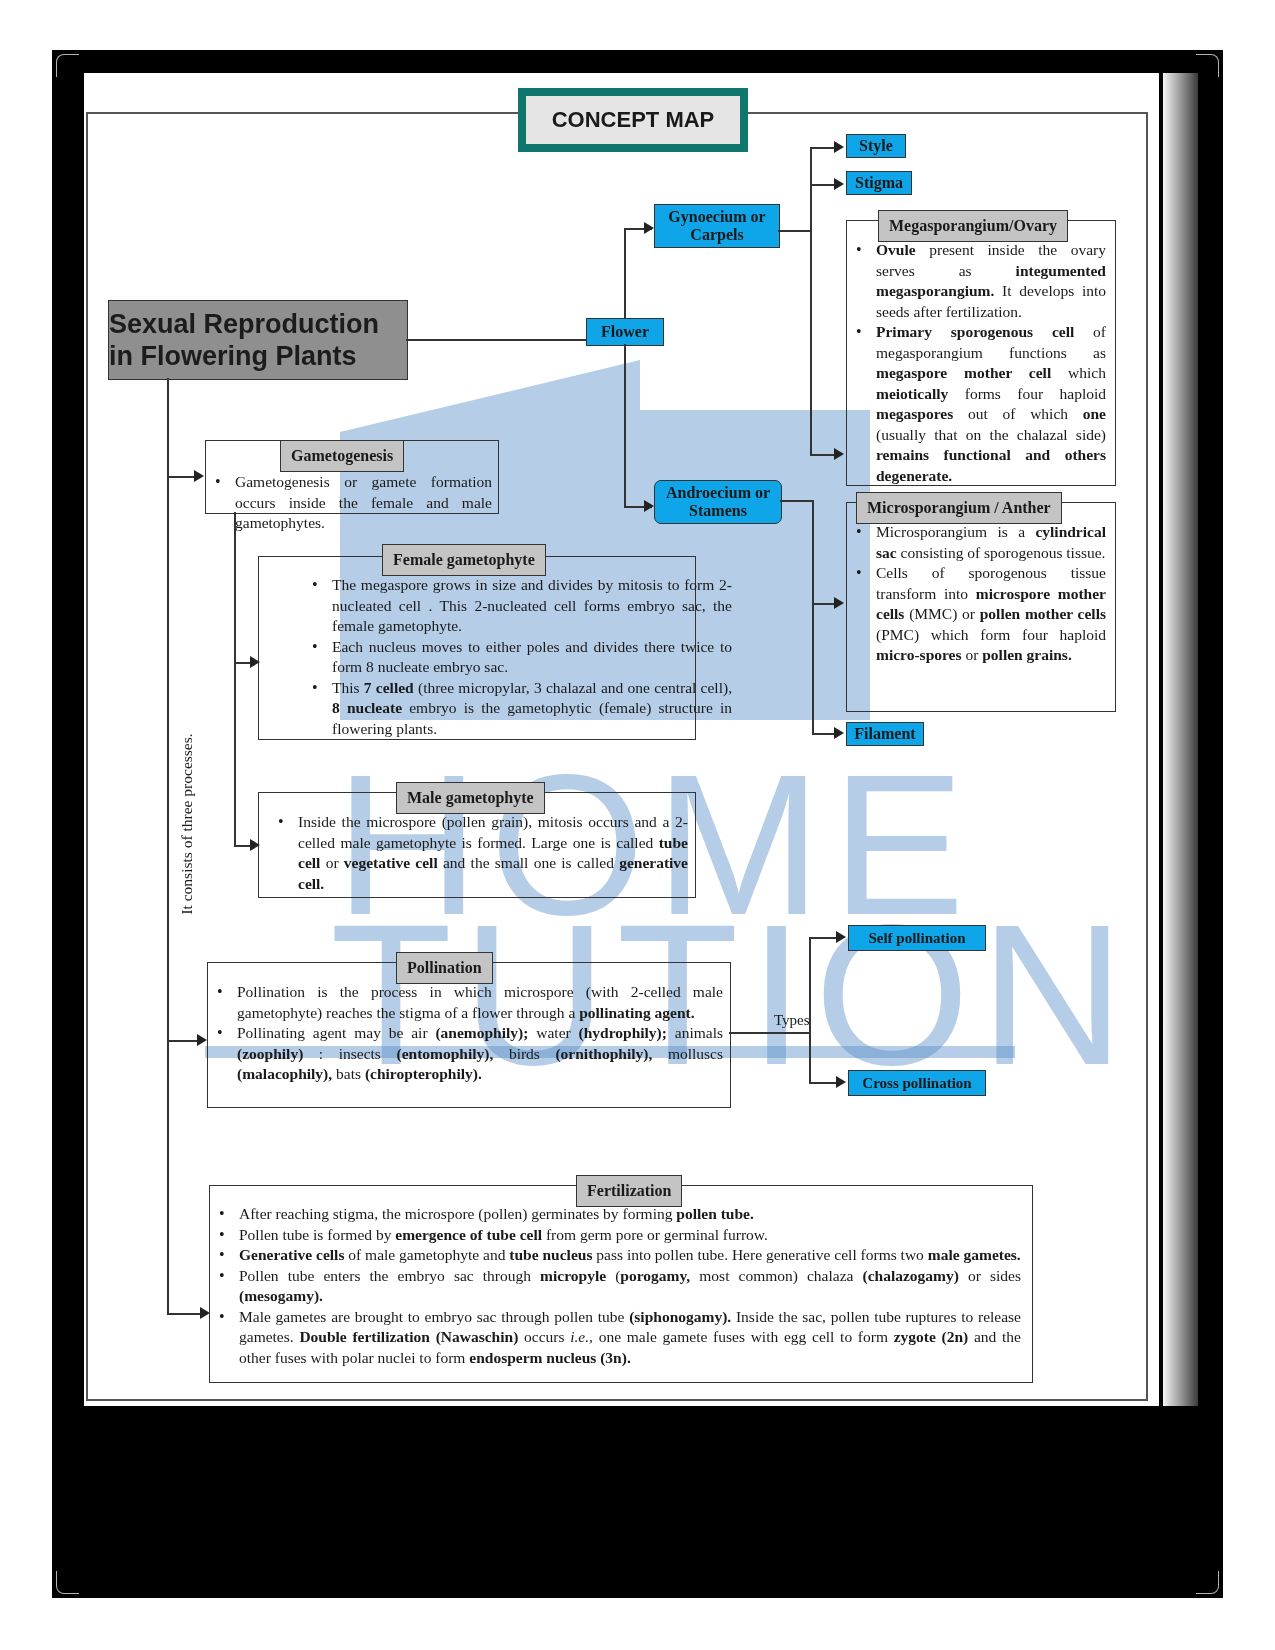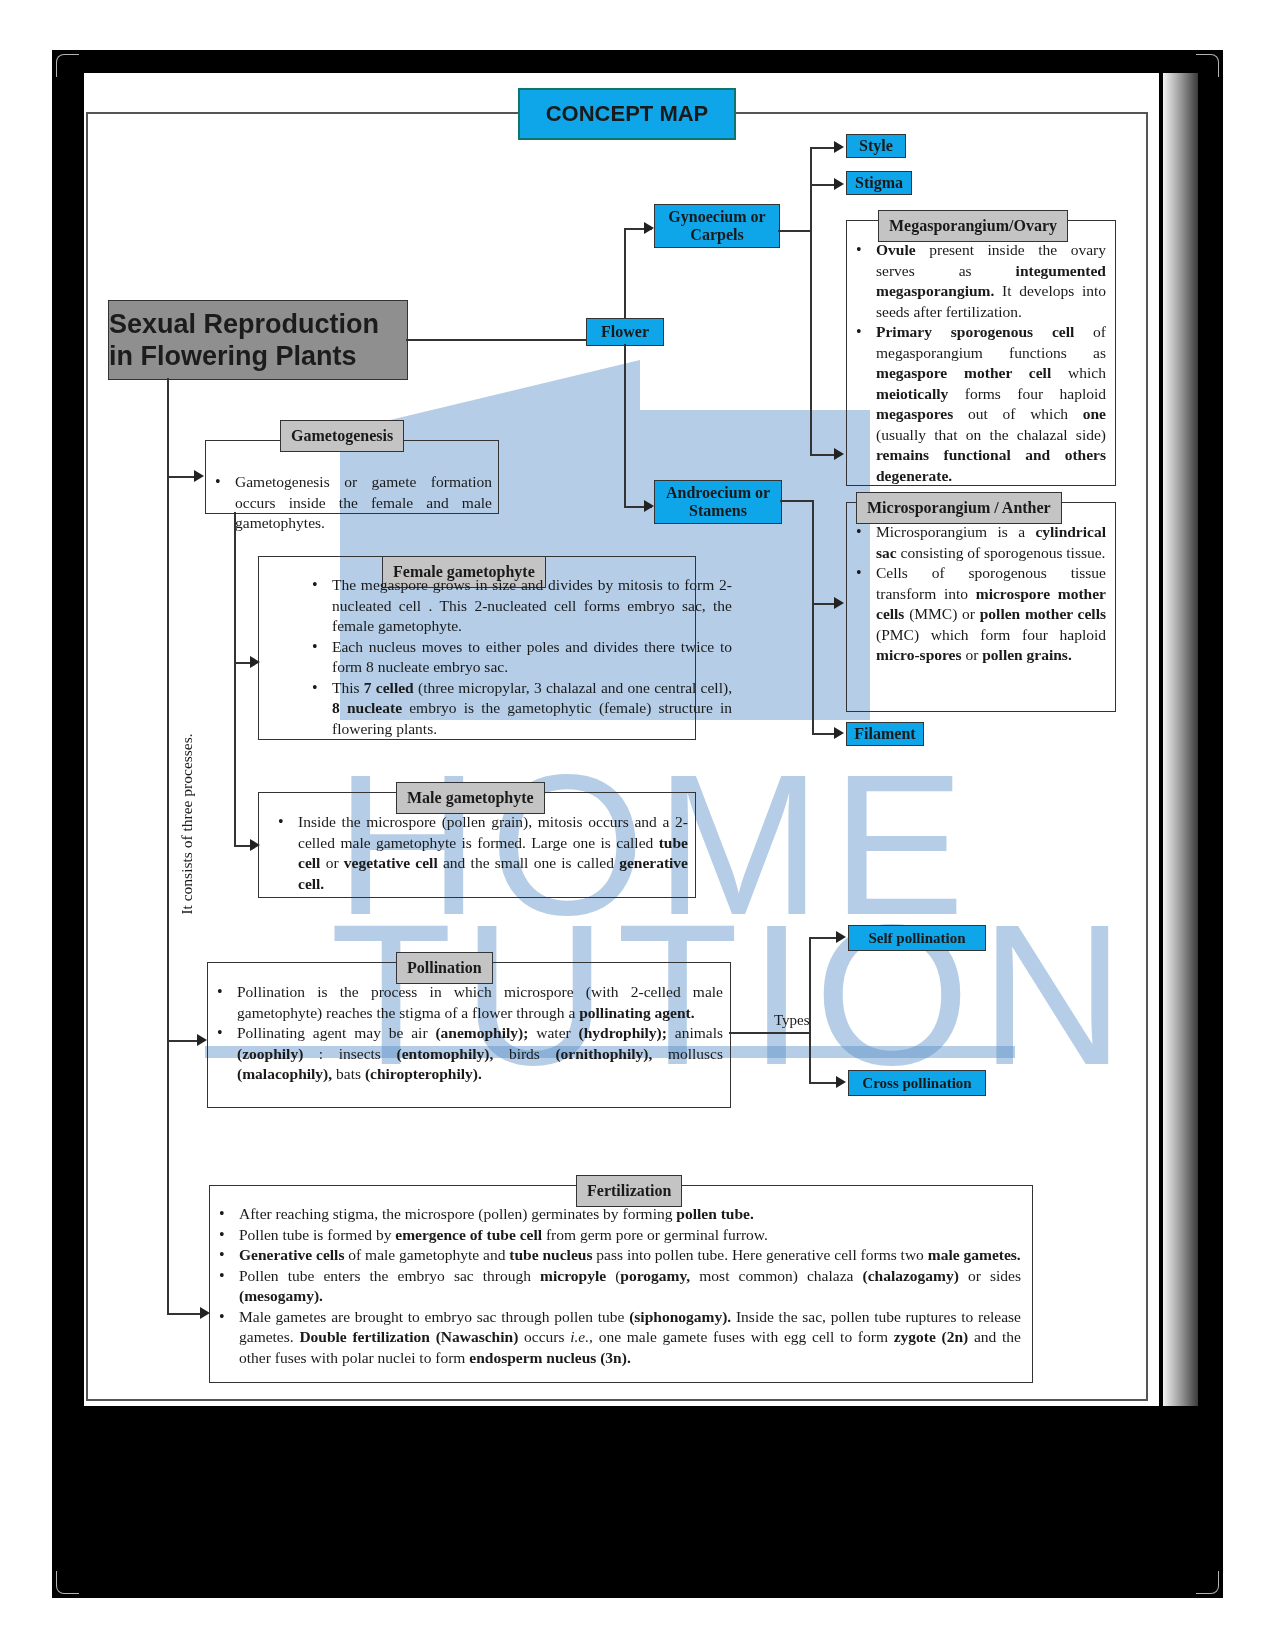--- a/index.html
+++ b/index.html
@@ -4,22 +4,22 @@
 <style>
   html, body { margin:0; padding:0; }
   body { width:1275px; height:1650px; background:#ffffff; position:relative; overflow:hidden;
          font-family:"Liberation Serif", serif; color:#1a1a1a; }
   .frame { position:absolute; left:52px; top:50px; width:1171px; height:1548px; background:#000; }
   .corner { position:absolute; width:22px; height:22px; border:1px solid rgba(255,255,255,0.7); }
   .page { position:absolute; left:84px; top:73px; width:1075px; height:1333px; background:#ffffff; }
   .page-shade { position:absolute; left:1163px; top:73px; width:35px; height:1333px;
                 background:linear-gradient(to right,#f4f4f4,#9a9a9a 50%,#3a3a3a); }
   .outer-box { position:absolute; left:86px; top:112px; width:1058px; height:1285px; border:2px solid #555; }
-  .title-box { position:absolute; left:518px; top:88px; width:214px; height:48px; border:2px solid #0f766e;
-               background:#0ea5e9; font-family:"Liberation Sans", sans-serif; font-weight:bold; font-size:22px;
+  .title-box { position:absolute; left:518px; top:88px; width:214px; height:48px; border:8px solid #0f766e;
+               background:#e5e5e5; font-family:"Liberation Sans", sans-serif; font-weight:bold; font-size:22px;
                display:flex; align-items:center; justify-content:center; }
   .node { position:absolute; background:#0ea5e9; border:1.5px solid #333; font-weight:bold;
           display:flex; align-items:center; justify-content:center; text-align:center; line-height:1.1; }
   .main-node { position:absolute; left:108px; top:300px; width:298px; height:78px; background:#8f8f8f;
                border:1.5px solid #333; font-family:"Liberation Sans", sans-serif; font-weight:bold;
                font-size:27px; line-height:1.2; color:#1c1c1c; display:flex; flex-direction:column;
                align-items:flex-start; justify-content:center; }
   .box { position:absolute; border:1.5px solid #333; background:transparent; }
   .box-title { position:absolute; background:#c4c4c4; border:1.5px solid #333; font-weight:bold;
                font-size:16px; padding:6px 10px; white-space:nowrap; }
@@ -91,21 +91,21 @@
 <div class="node" style="left:846px;top:134px;width:58px;height:22px;font-size:16px;">Style</div>
 <div class="node" style="left:846px;top:171px;width:64px;height:22px;font-size:16px;">Stigma</div>
 
 <div class="box" style="left:846px;top:220px;width:268px;height:264px;"></div>
 <div class="box-title" style="left:878px;top:210px;">Megasporangium/Ovary</div>
 <ul class="content" style="left:848px;top:240px;width:258px;">
     <li><b>Ovule</b> present inside the ovary serves as <b>integumented megasporangium.</b> It develops into seeds after fertilization.</li>
     <li><b>Primary sporogenous cell</b> of megasporangium functions as <b>megaspore mother cell</b> which <b>meiotically</b> forms four haploid <b>megaspores</b> out of which <b>one</b> (usually that on the chalazal side) <b>remains functional and others degenerate.</b></li>
   </ul>
 
-<div class="node" style="left:654px;top:480px;width:126px;height:42px;font-size:16px;flex-direction:column;">
+<div class="node" style="left:654px;top:480px;width:126px;height:42px;font-size:16px;flex-direction:column;border-radius:7px;">
   <span>Androecium or</span>
   <span>Stamens</span>
 </div>
 <div class="line" style="left:780px;top:500px;width:32px;height:1.5px;"></div>
 <div class="line" style="left:812px;top:500px;width:1.5px;height:233px;"></div>
 <div class="line" style="left:812px;top:603px;width:24px;height:1.5px;"></div>
 <div class="arrow" style="left:834px;top:597px;"></div>
 <div class="line" style="left:812px;top:733px;width:24px;height:1.5px;"></div>
 <div class="arrow" style="left:834px;top:727px;"></div>
 
@@ -117,33 +117,33 @@
   </ul>
 
 <div class="node" style="left:846px;top:722px;width:76px;height:22px;font-size:16px;">Filament</div>
 
 <div class="line" style="left:167px;top:378px;width:1.5px;height:935px;"></div>
 <div class="vert-label">It consists of three processes.</div>
 
 <div class="line" style="left:167px;top:476px;width:30px;height:1.5px;"></div>
 <div class="arrow" style="left:194px;top:470px;"></div>
 <div class="box" style="left:205px;top:440px;width:292px;height:72px;"></div>
-<div class="box-title" style="left:280px;top:420px;">Gametogenesis</div>
+<div class="box-title" style="left:280px;top:440px;">Gametogenesis</div>
 <ul class="content" style="left:207px;top:452px;width:285px;margin-top:20px;">
     <li>Gametogenesis or gamete formation occurs inside the female and male gametophytes.</li>
   </ul>
 
 <div class="line" style="left:234px;top:512px;width:1.5px;height:333px;"></div>
 <div class="line" style="left:234px;top:662px;width:20px;height:1.5px;"></div>
 <div class="arrow" style="left:250px;top:656px;"></div>
 <div class="line" style="left:234px;top:845px;width:20px;height:1.5px;"></div>
 <div class="arrow" style="left:250px;top:839px;"></div>
 
 <div class="box" style="left:258px;top:556px;width:436px;height:182px;"></div>
-<div class="box-title" style="left:382px;top:556px;text-align:right;">Female gametophyte</div>
+<div class="box-title" style="left:382px;top:544px;text-align:right;">Female gametophyte</div>
 <ul class="content" style="left:260px;top:575px;width:428px;margin-left:44px;">
     <li>The megaspore grows in size and divides by mitosis to form 2- nucleated cell . This 2-nucleated cell forms embryo sac, the female gametophyte.</li>
     <li>Each nucleus moves to either poles and divides there twice to form 8 nucleate embryo sac.</li>
     <li>This <b>7 celled</b> (three micropylar, 3 chalazal and one central cell), <b>8 nucleate</b> embryo is the gametophytic (female) structure in flowering plants.</li>
   </ul>
 
 <div class="box" style="left:258px;top:792px;width:436px;height:104px;"></div>
 <div class="box-title" style="left:396px;top:782px;">Male gametophyte</div>
 <ul class="content" style="left:270px;top:812px;width:418px;">
     <li>Inside the microspore (pollen grain), mitosis occurs and a 2-celled male gametophyte is formed. Large one is called <b>tube cell</b> or <b>vegetative cell</b> and the small one is called <b>generative cell.</b></li>

